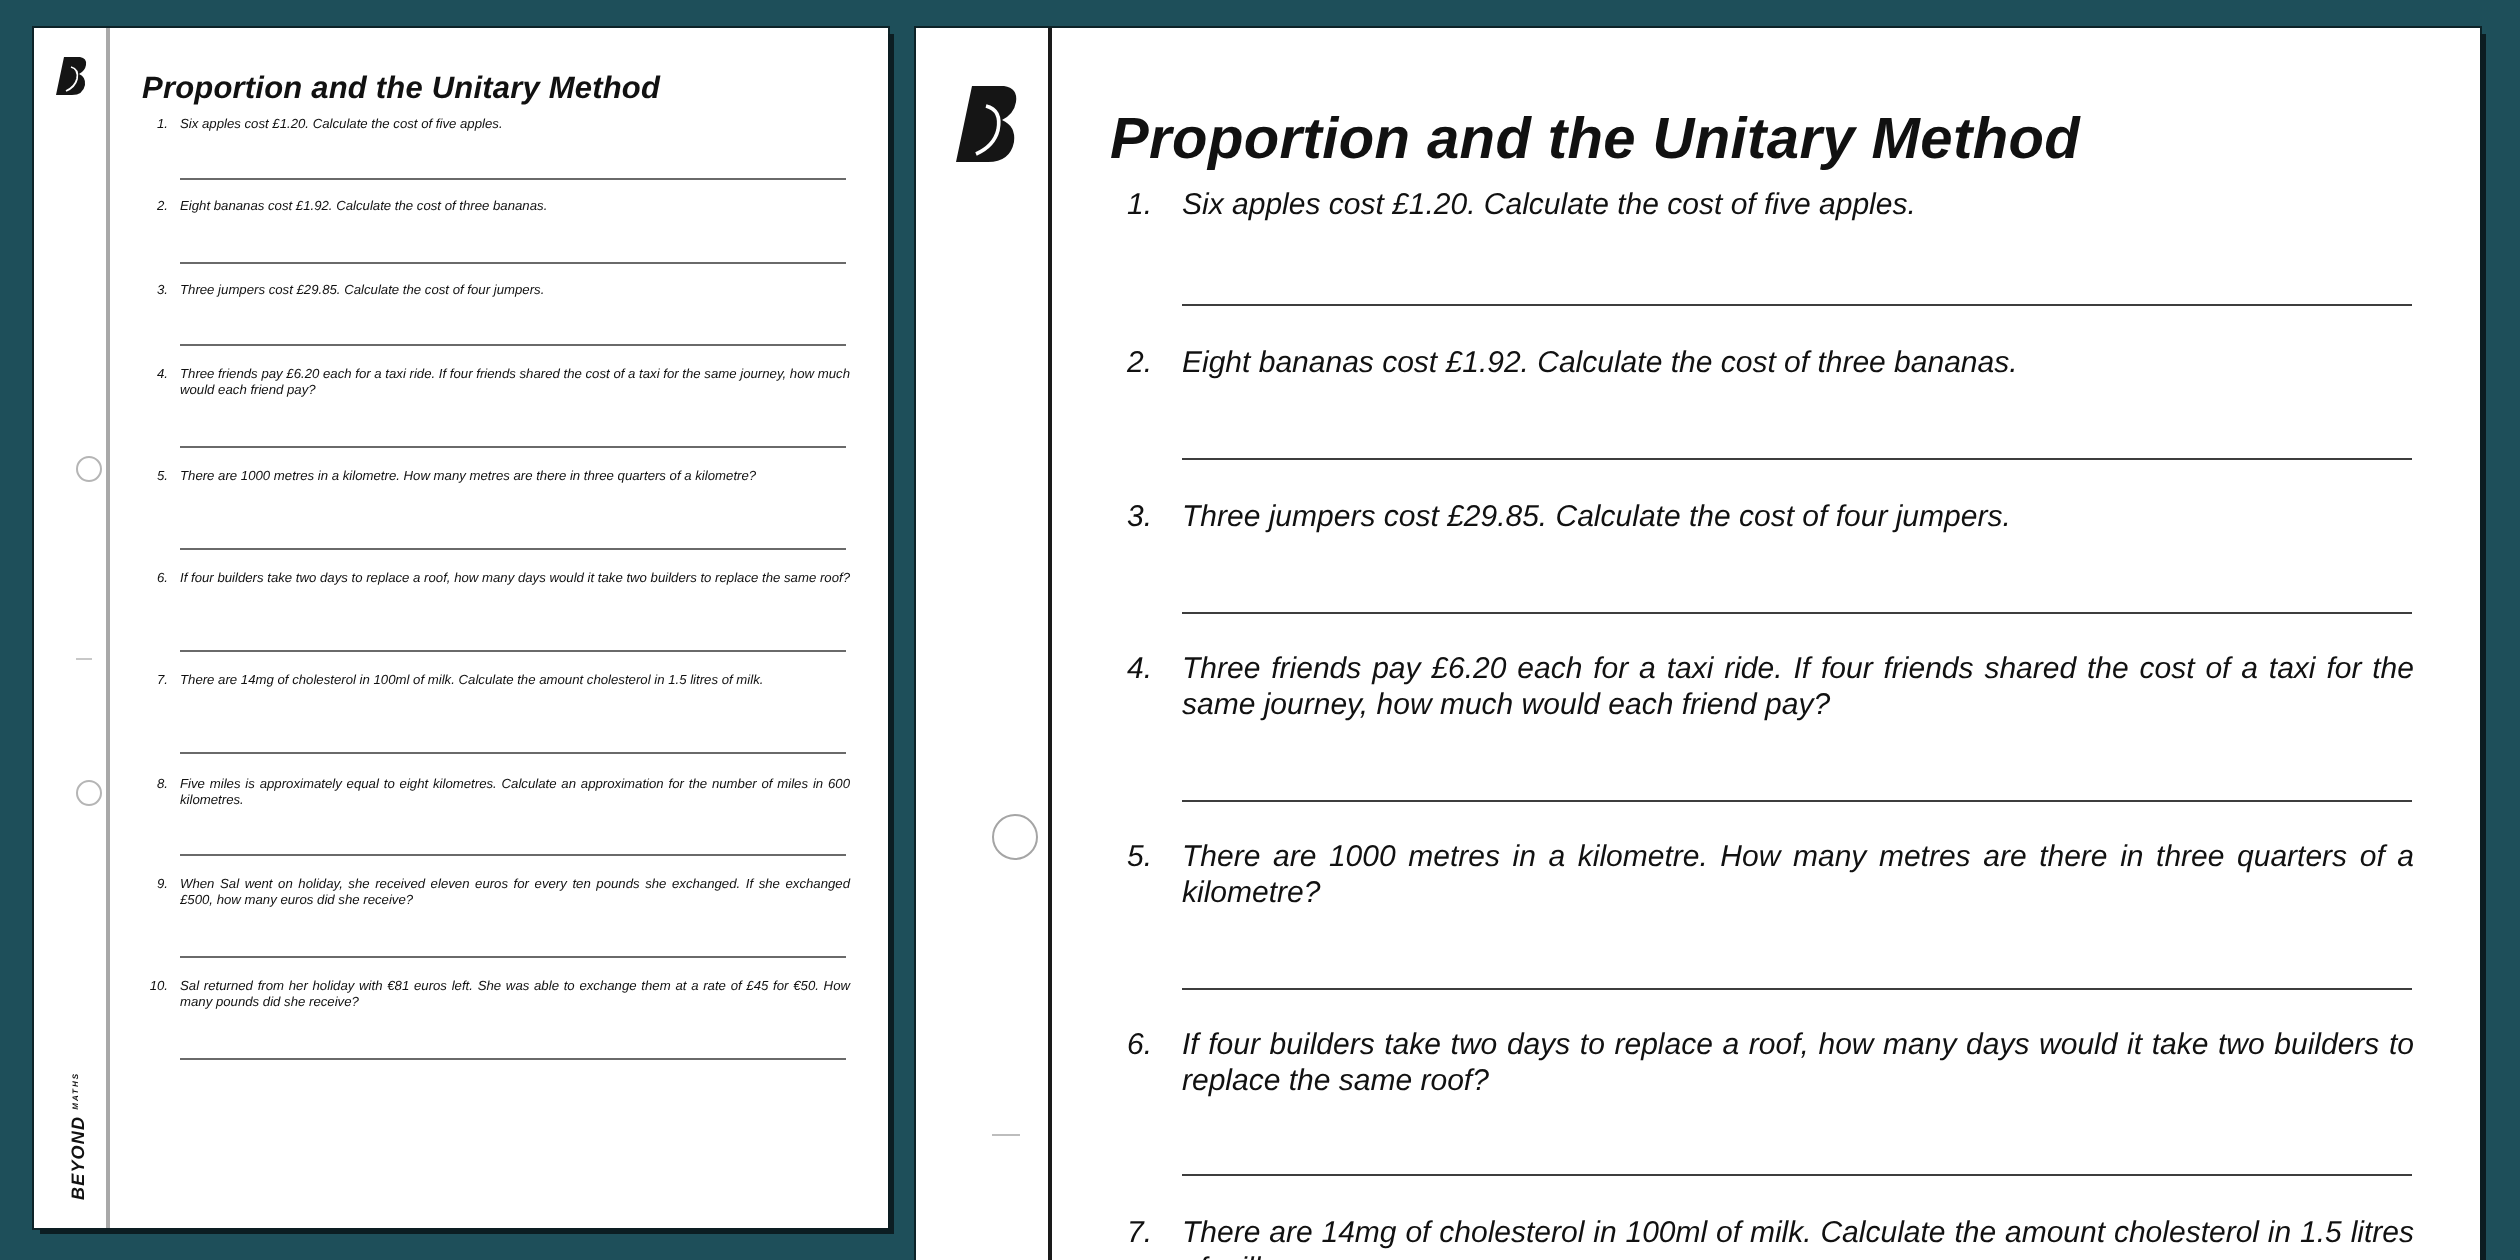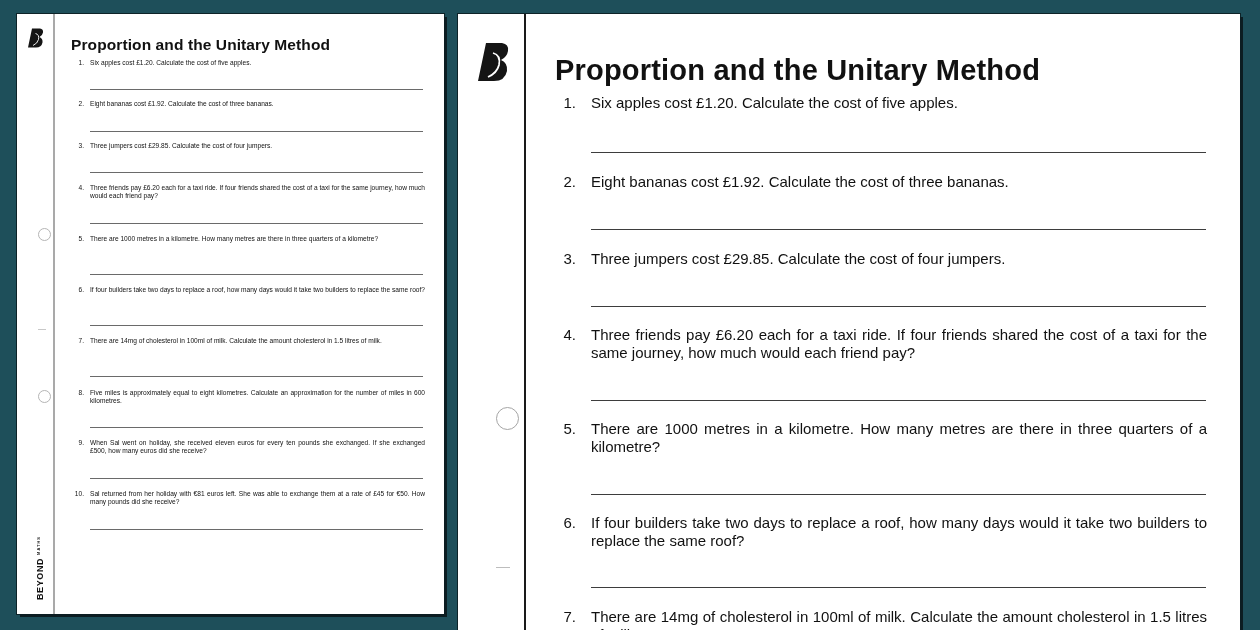--- a/index.html
+++ b/index.html
@@ -7,20 +7,21 @@
     width:1260px; height:630px; overflow:hidden;
     background:#1e4f5a;
     position:relative;
     font-family:"Liberation Sans", "DejaVu Sans", sans-serif;
     color:#111;
   }
   .page {
     position:absolute; background:#fff;
     box-shadow: 3px 3px 0 #0c1d22, 0 0 0 1px #0d2328;
     overflow:hidden;
+    font-style:italic;
   }
   
   #page-small { left:17px; top:14px; width:427px; height:600px; }
   #page-small .margin-line { position:absolute; left:36px; top:0; bottom:0; width:2px; background:#a9a9a9; }
   #page-small .logo { position:absolute; left:11px; top:13px; width:16px; height:22px; }
   #page-small .title { position:absolute; left:54px; top:22px; font-size:15.5px; font-weight:bold; letter-spacing:0.1px; white-space:nowrap; }
   #page-small .q { position:absolute; left:60px; width:348px; font-size:6.6px; line-height:8.2px; }
   #page-small .q .num { position:absolute; left:-3px; width:10px; text-align:right; }
   #page-small .q .txt { display:block; margin-left:13px; text-align:justify; }
   #page-small .ans { position:absolute; left:73px; width:333px; height:1px; background:#6a6a6a; }

